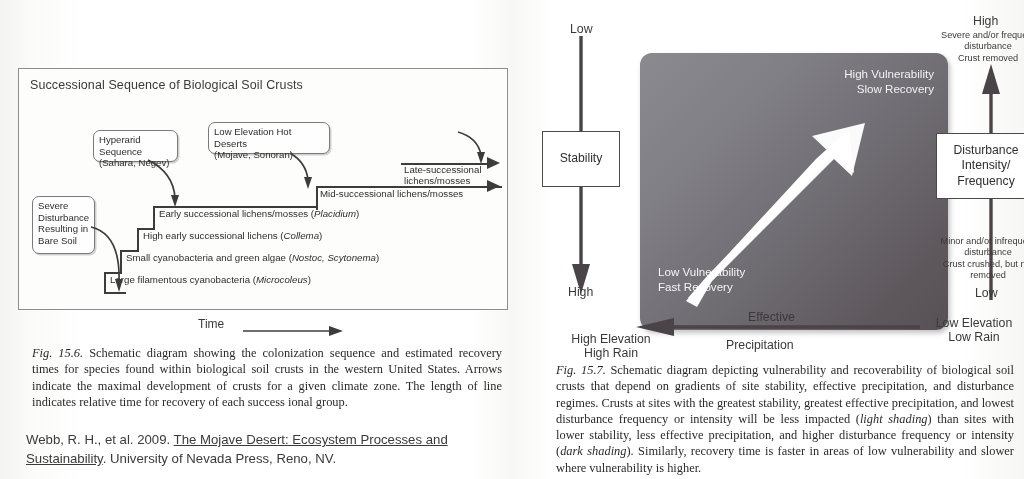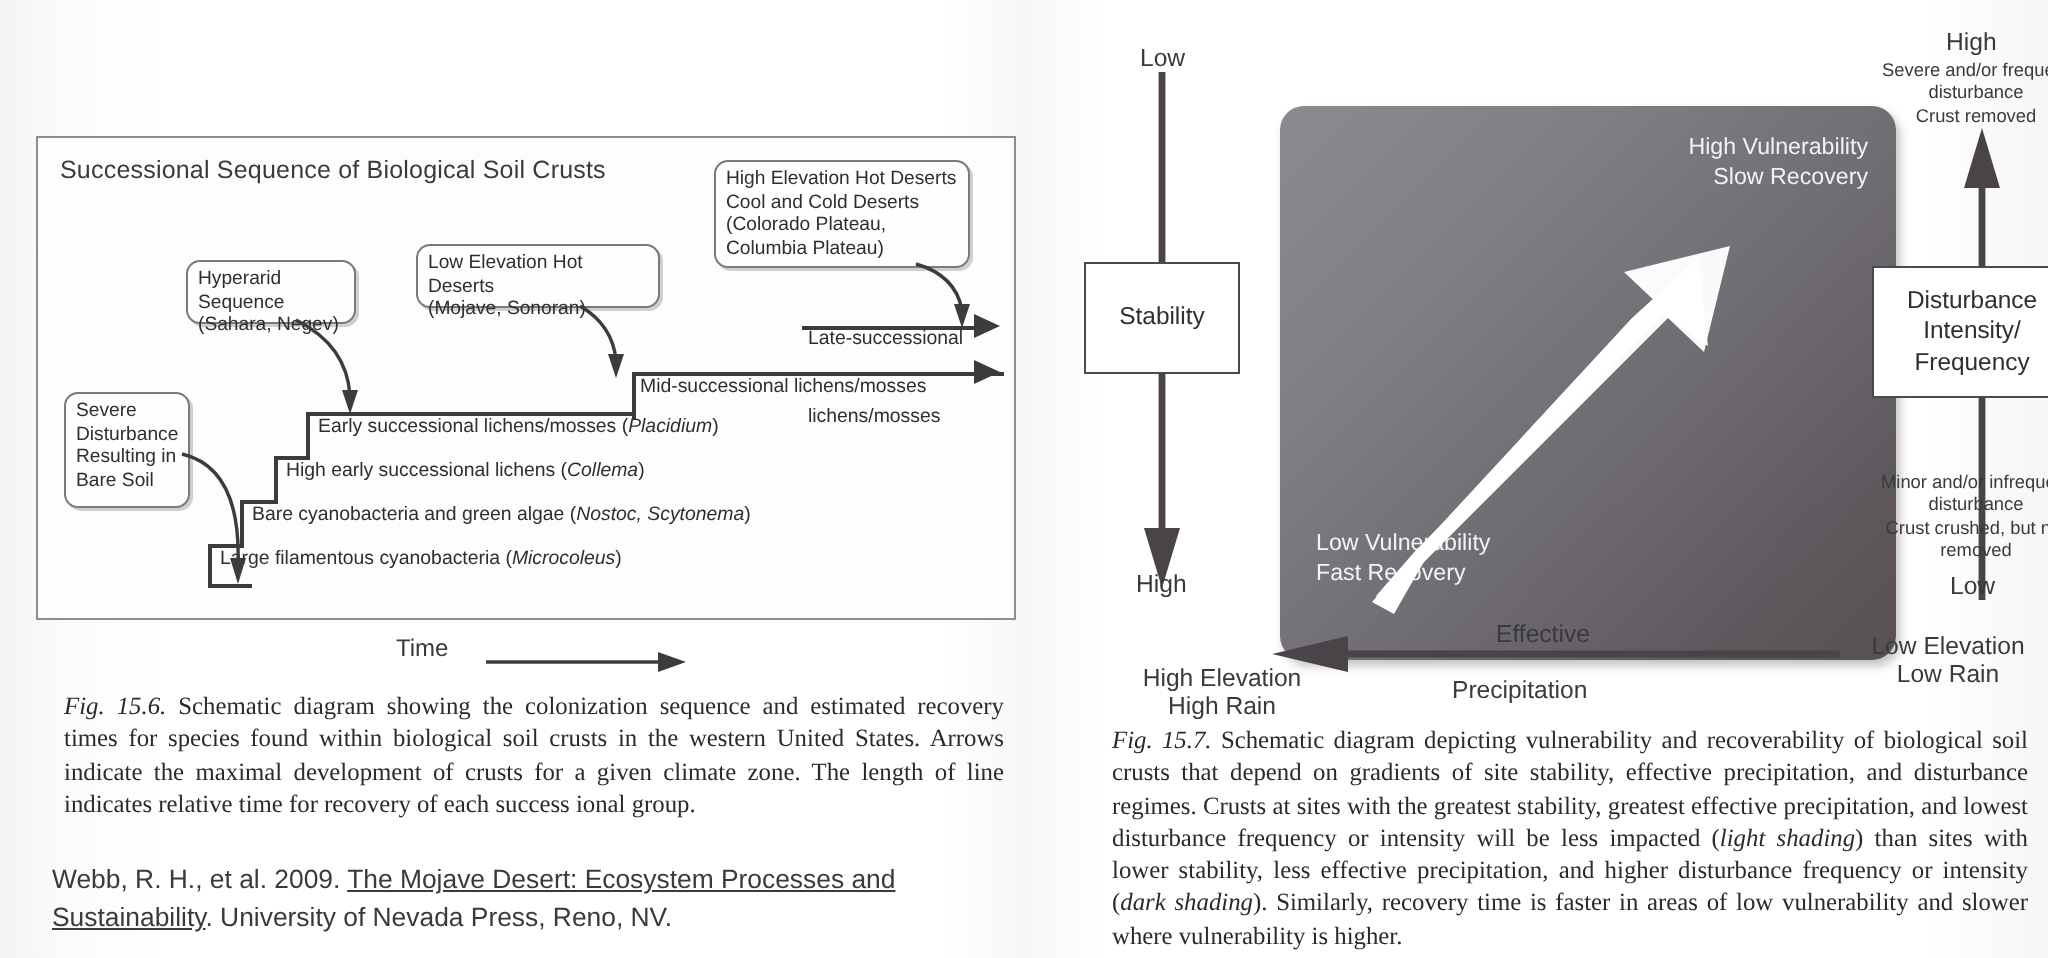--- a/index.html
+++ b/index.html
@@ -207,55 +207,49 @@
     <div class="stair-top" style="left:137px; top:228px; width:18px; height:22px; border-bottom:none;"></div>
 
     <div class="stair-top" style="left:120px; top:250px; width:19px; height:22px; border-bottom:none;"></div>
 
     <div class="stair-top" style="left:104px; top:272px; width:18px; height:22px; border-bottom:none;"></div>
     <div class="hline" style="left:104px; top:292px; width:22px;"></div>
 
     <div class="slabel" style="left:404px; top:164px;">
       <span>Late-successional</span>
     </div>
-    <div class="slabel" style="left:404px; top:175px;margin-top:28px;">
+    <div class="slabel" style="left:404px; top:175px;">
       <span>lichens/mosses</span>
     </div>
     <div class="slabel" style="left:320px; top:188px;">
       <span>Mid-successional lichens/mosses</span>
     </div>
     <div class="slabel" style="left:159px; top:208px;">
       <span>Early successional lichens/mosses (</span><i>Placidium</i><span>)</span>
     </div>
     <div class="slabel" style="left:143px; top:230px;">
       <span>High early successional lichens (</span><i>Collema</i><span>)</span>
     </div>
     <div class="slabel" style="left:126px; top:252px;">
-      <span>Bare cyanobacteria and green algae (</span><i>Nostoc, Scytonema</i><span>)</span>
+      <span>Small cyanobacteria and green algae (</span><i>Nostoc, Scytonema</i><span>)</span>
     </div>
     <div class="slabel" style="left:110px; top:274px;">
       <span>Large filamentous cyanobacteria (</span><i>Microcoleus</i><span>)</span>
     </div>
 
     <div class="cbox" style="left:93px; top:130px; width:85px; height:32px;">
       <div>Hyperarid Sequence</div>
       <div>(Sahara, Negev)</div>
     </div>
 
     <div class="cbox" style="left:208px; top:122px; width:122px; height:32px;">
       <div>Low Elevation Hot Deserts</div>
       <div>(Mojave, Sonoran)</div>
     </div>
 
-    <div class="cbox" style="left:357px; top:80px; width:128px; height:54px;">
-      <div>High Elevation Hot Deserts</div>
-      <div>Cool and Cold Deserts</div>
-      <div>(Colorado Plateau,</div>
-      <div>Columbia Plateau)</div>
-    </div>
 
     <div class="cbox" style="left:32px; top:196px; width:63px; height:58px;">
       <div>Severe</div>
       <div>Disturbance</div>
       <div>Resulting in</div>
       <div>Bare Soil</div>
     </div>
 
     <svg style="position:absolute; left:140px; top:158px; width:60px; height:55px;">
       <path d="M8,2 C24,10 34,22 35,40" stroke="#3c3c3c" stroke-width="1.7" fill="none"></path>

